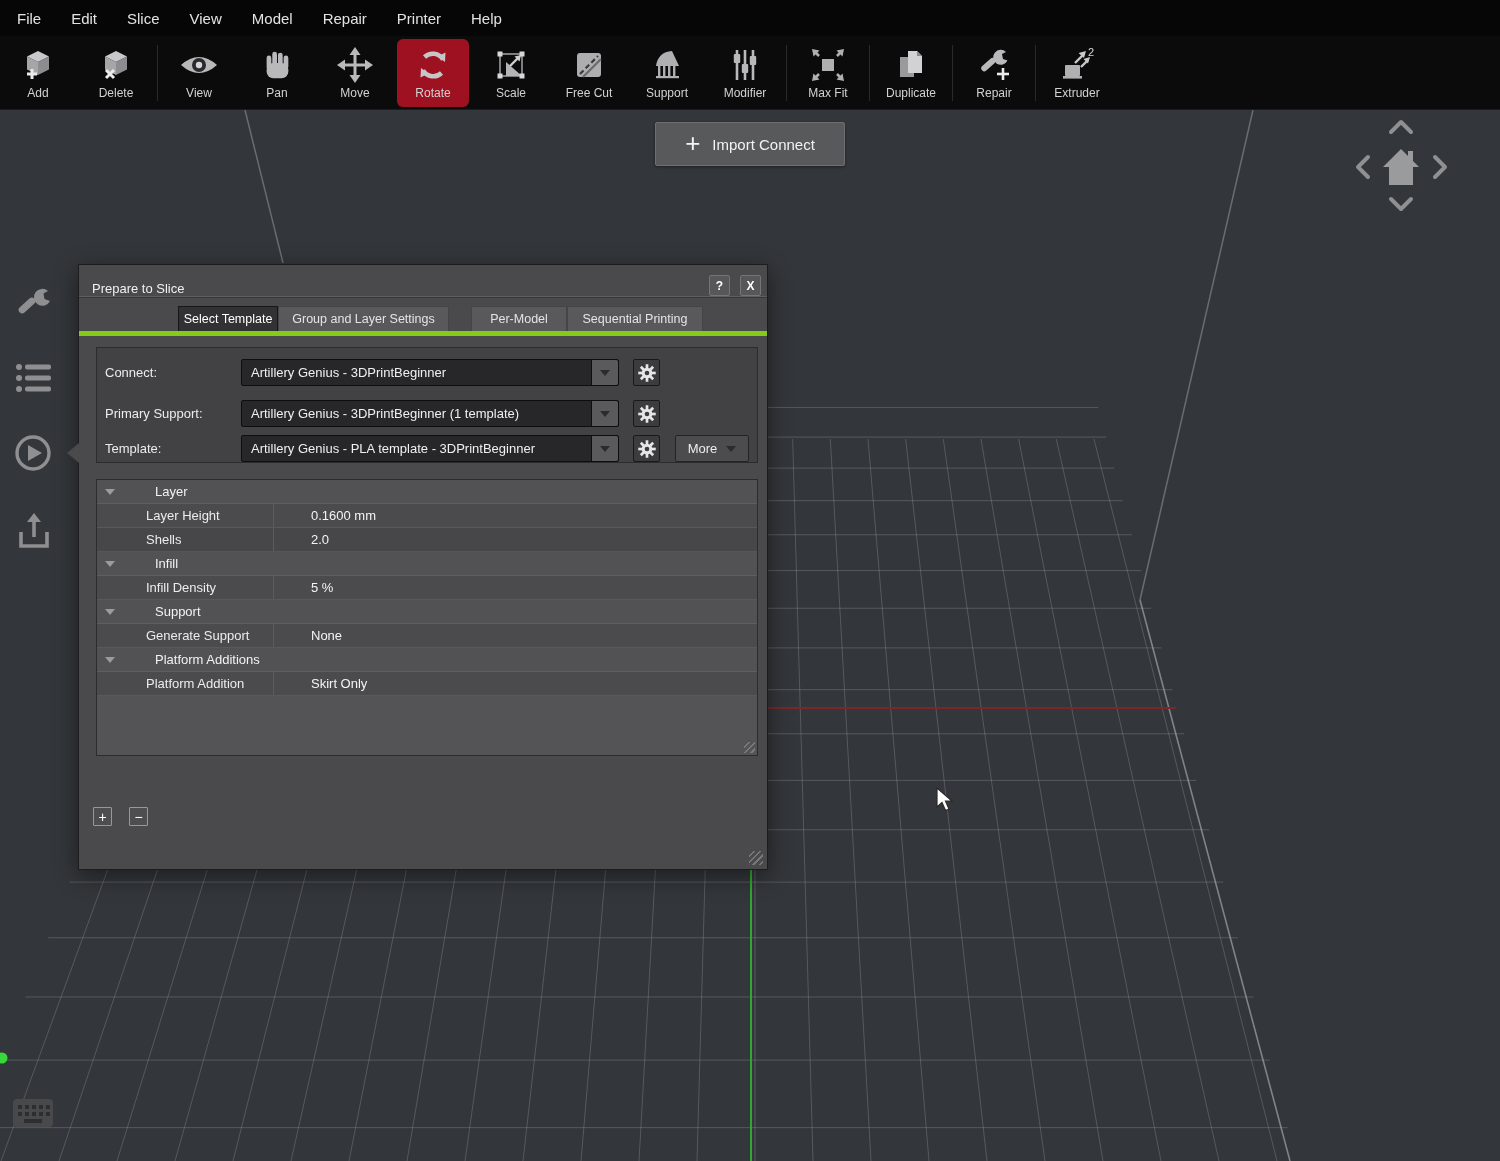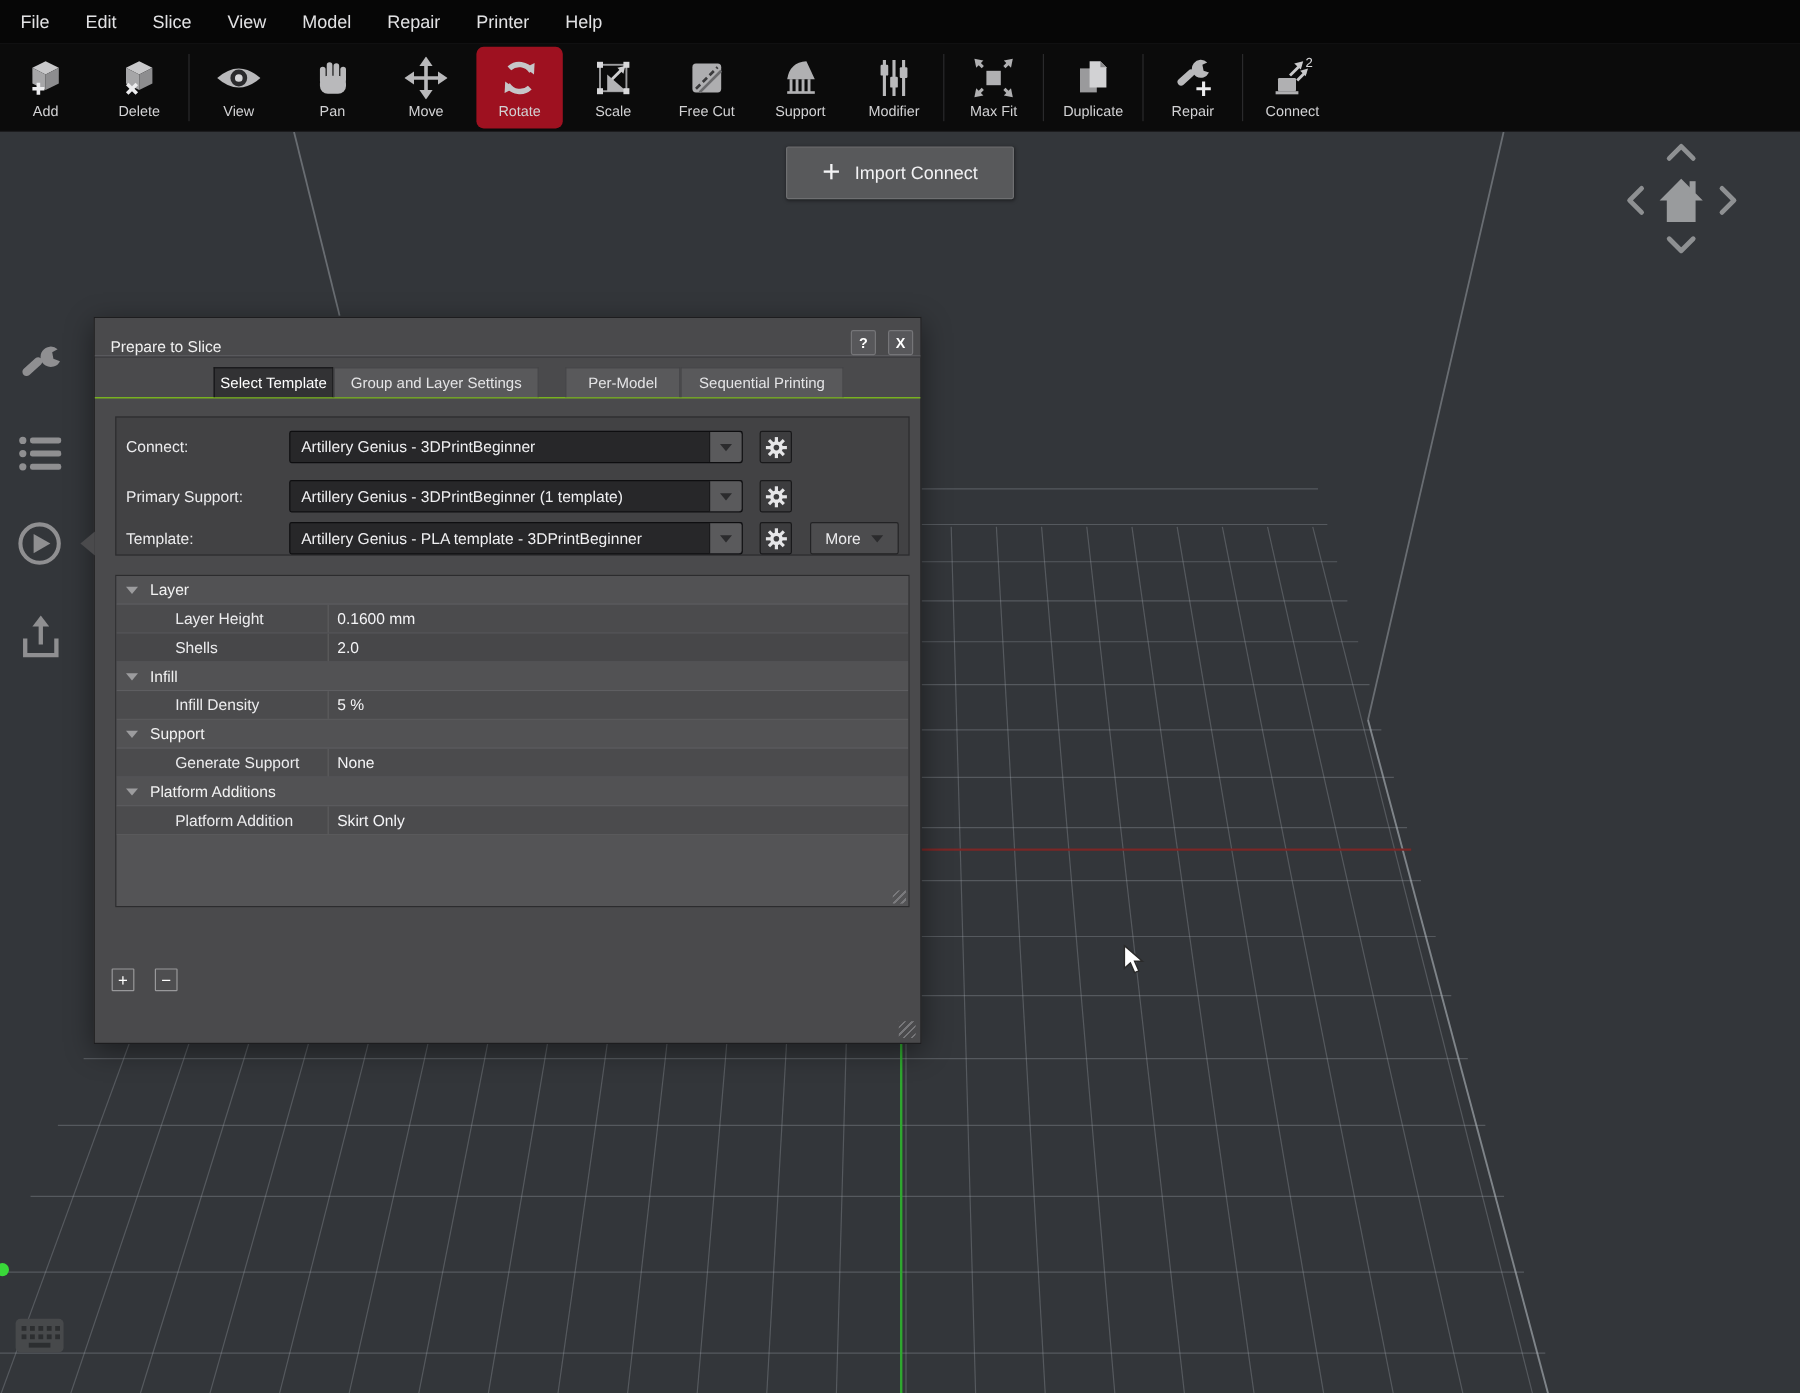--- a/index.html
+++ b/index.html
@@ -73,21 +73,21 @@
   }
   .dlg-titlebar { height:32px; display:flex; align-items:flex-end; padding:0 6px 0 13px;
     border-bottom:1px solid #5e5e61; box-shadow:0 1px 0 #38383a; }
   .dlg-title { font-size:13px; color:#f0f0f0; flex:1; }
   .dlg-sq-btn {
     width:21px; height:21px; background:#57575a; border:1px solid #757578; border-radius:2px;
     color:#fff; font-size:12px; font-weight:bold; display:flex; align-items:center; justify-content:center;
     margin-left:10px;
   }
   .tab-row { margin-top:9px; padding-left:99px; display:flex; align-items:flex-start;
-    border-bottom:1px solid #84cc16; }
+    border-bottom:5px solid #84cc16; }
   .tab {
     height:25px; display:flex; align-items:center; justify-content:center;
     font-size:12.5px; border:1px solid #454547; border-bottom:none;
     background:#59595b; color:#e4e4e6;
   }
   .tab.active { background:#323234; color:#ffffff; border-color:#161618; }
   .tab.w0 { width:100px; } .tab.w1 { width:171px; } .tab.w2 { width:96px;margin-left:22px; } .tab.w3 { width:136px; }
 
   .form-panel {
     position:absolute; left:17px; top:82px; width:662px; height:116px;
@@ -117,21 +117,21 @@
     background:#4c4c4e; border:1px solid #232325; border-radius:2px;
     display:flex; align-items:center; justify-content:center; gap:9px;
     font-size:13px; color:#ececee;
   }
 
   .tree-panel {
     position:absolute; left:17px; top:214px; width:662px; height:277px;
     background:#545456; border:1px solid #2c2c2e; overflow:hidden;
   }
   .tree-row { height:24px; display:flex; align-items:center; font-size:13px;
-    border-bottom:1px solid rgba(130,130,134,.25); }
+    border-bottom:1px solid rgba(130,130,134,.25);gap:30px; }
   .tree-row.group { background:#525254; color:#f2f2f2; padding-left:8px; }
   .tree-row.group .tree-caret {
     width:0; height:0; border-left:5px solid transparent; border-right:5px solid transparent;
     border-top:6px solid #9c9c9e; margin-right:10px;
   }
   .tree-row.item { background:#4b4b4d; color:#ececee; }
   .tree-row.item.alt { background:#474749; }
   .tree-row.item .t-label { width:177px; padding-left:49px; border-right:1px solid #5c5c5e;
     height:100%; display:flex; align-items:center; }
   .tree-row.item .t-value { padding-left:7px; color:#f4f4f6; }
@@ -435,21 +435,21 @@
             <line x1="16" y1="16" x2="25" y2="7"></line>
             <line x1="22" y1="20" x2="29" y2="13"></line>
           </g>
           <g fill="#c9c9cb">
             <polygon points="27,4 19.5,6 25,11"></polygon>
             <polygon points="31,10 24.5,12 29,16.5"></polygon>
           </g>
           <text x="29" y="9" font-size="11" fill="#d6d6d8" font-family="Liberation Sans, sans-serif">2</text>
         </svg>
     </span>
-    <span class="tb-label">Connect</span>
+    <span class="tb-label">Extruder</span>
   </div>
 </div>
 
 <div class="import-btn">
   <span class="plus">+</span>
   <span class="imp-label">Import Connect</span>
 </div>
 
 <div class="nav-cluster">
   <svg style="left:40px; top:8px;" width="26" height="17" viewBox="0 0 26 17">

